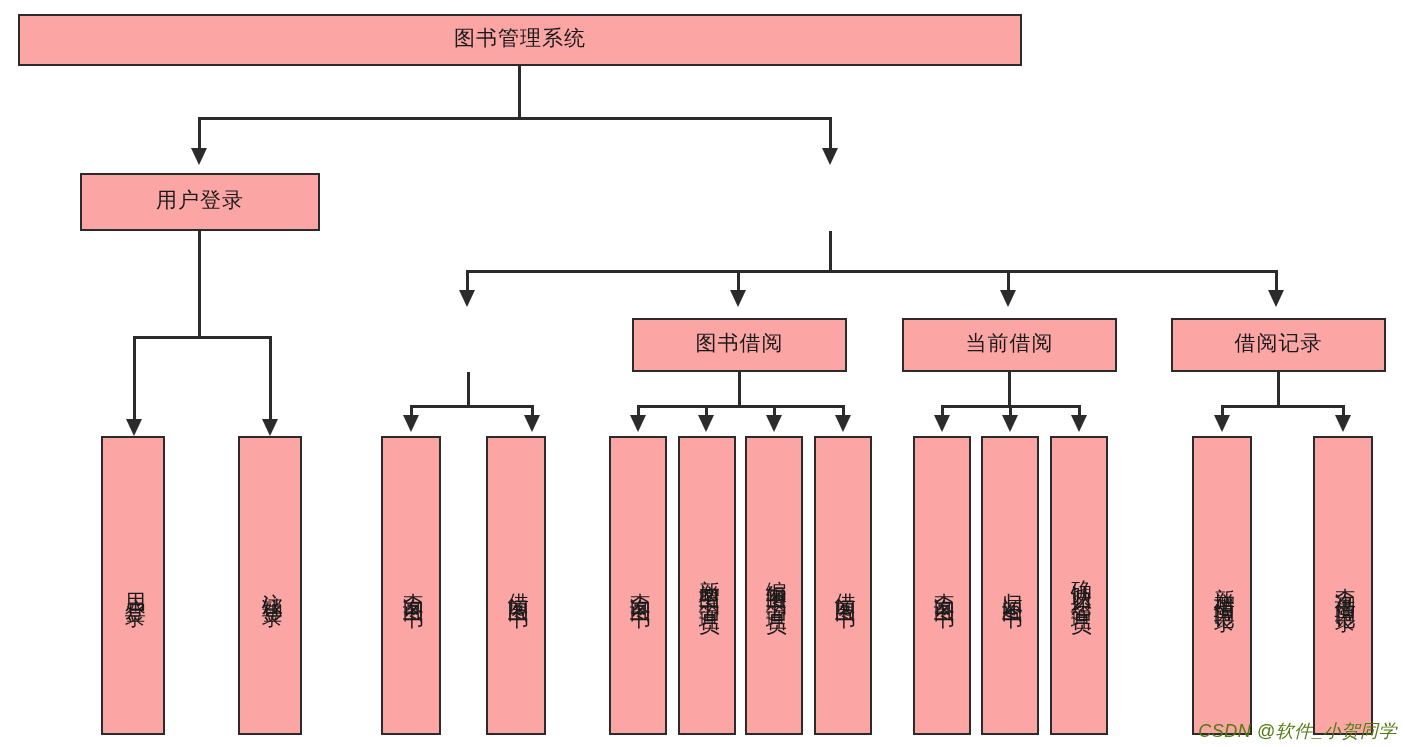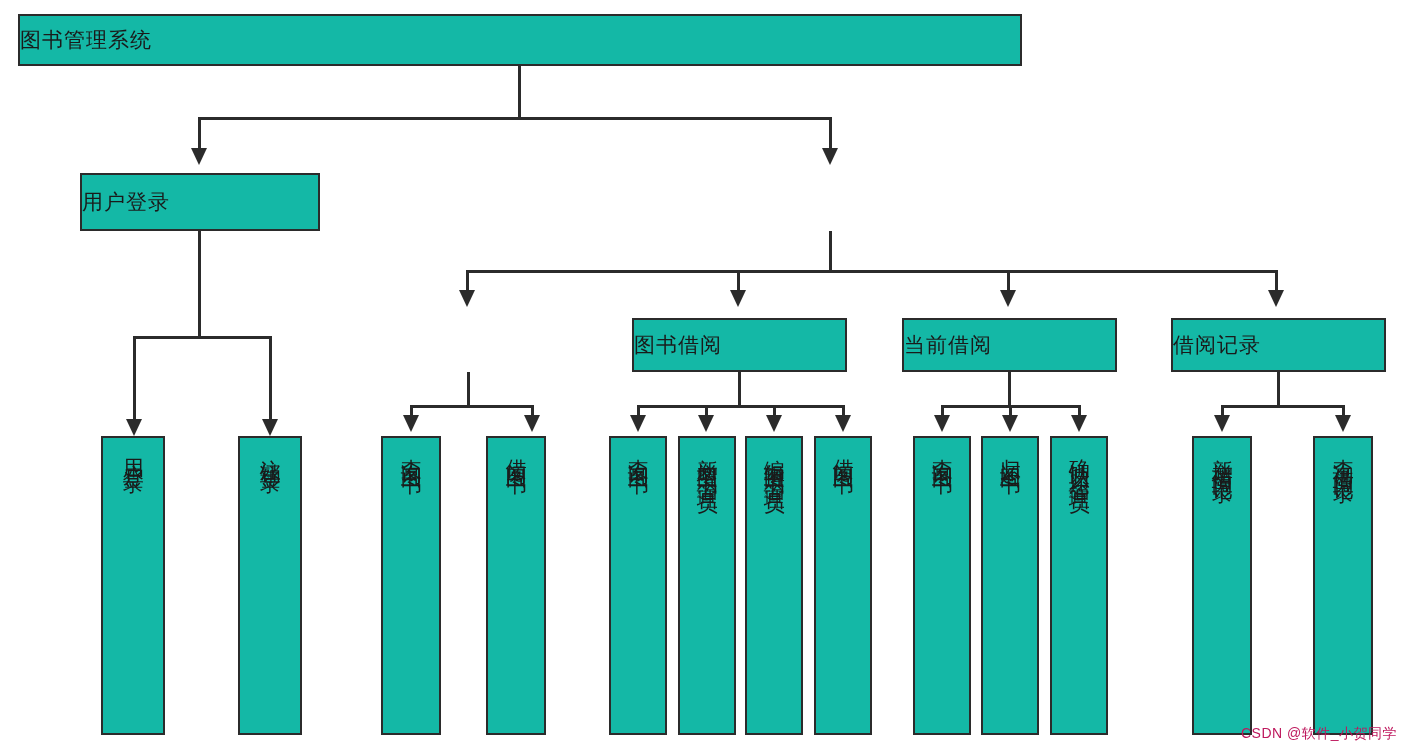--- a/index.html
+++ b/index.html
@@ -14,24 +14,26 @@
     position: relative;
     width: 1405px;
     height: 747px;
     background: #ffffff;
     overflow: hidden;
   }
   .node {
     position: absolute;
     box-sizing: border-box;
     border: 2px solid #2b2b2b;
-    background: #14b8a6;
+    background: #fca5a5;
     display: flex;
     align-items: center;
+    justify-content: center;
     color: #1a1a1a;
+    font-family: Liberation Mono, monospace;
   }
   .node.horiz {
     font-size: 21px;
     letter-spacing: 1px;
     line-height: 1.2;
   }
   .node.vert {
     writing-mode: vertical-rl;
     text-orientation: upright;
     font-size: 21px;
@@ -56,25 +58,26 @@
     width: 0;
     height: 0;
     border-left: 8px solid transparent;
     border-right: 8px solid transparent;
     border-top: 17px solid #2b2b2b;
   }
   #watermark {
     position: absolute;
     right: 8px;
     bottom: 4px;
-    font-size: 14px;
-    color: #be185d;
+    font-size: 18px;
+    color: #4d7c0f;
     letter-spacing: 0.5px;
     white-space: nowrap;
     pointer-events: none;
+    font-style: italic;
   }
 </style>
 </head>
 <body>
 
 <div id="canvas">
 
   <div class="node horiz" style="left:18px; top:14px; width:1004px; height:52px;">
     <span>图书管理系统</span>
   </div>

